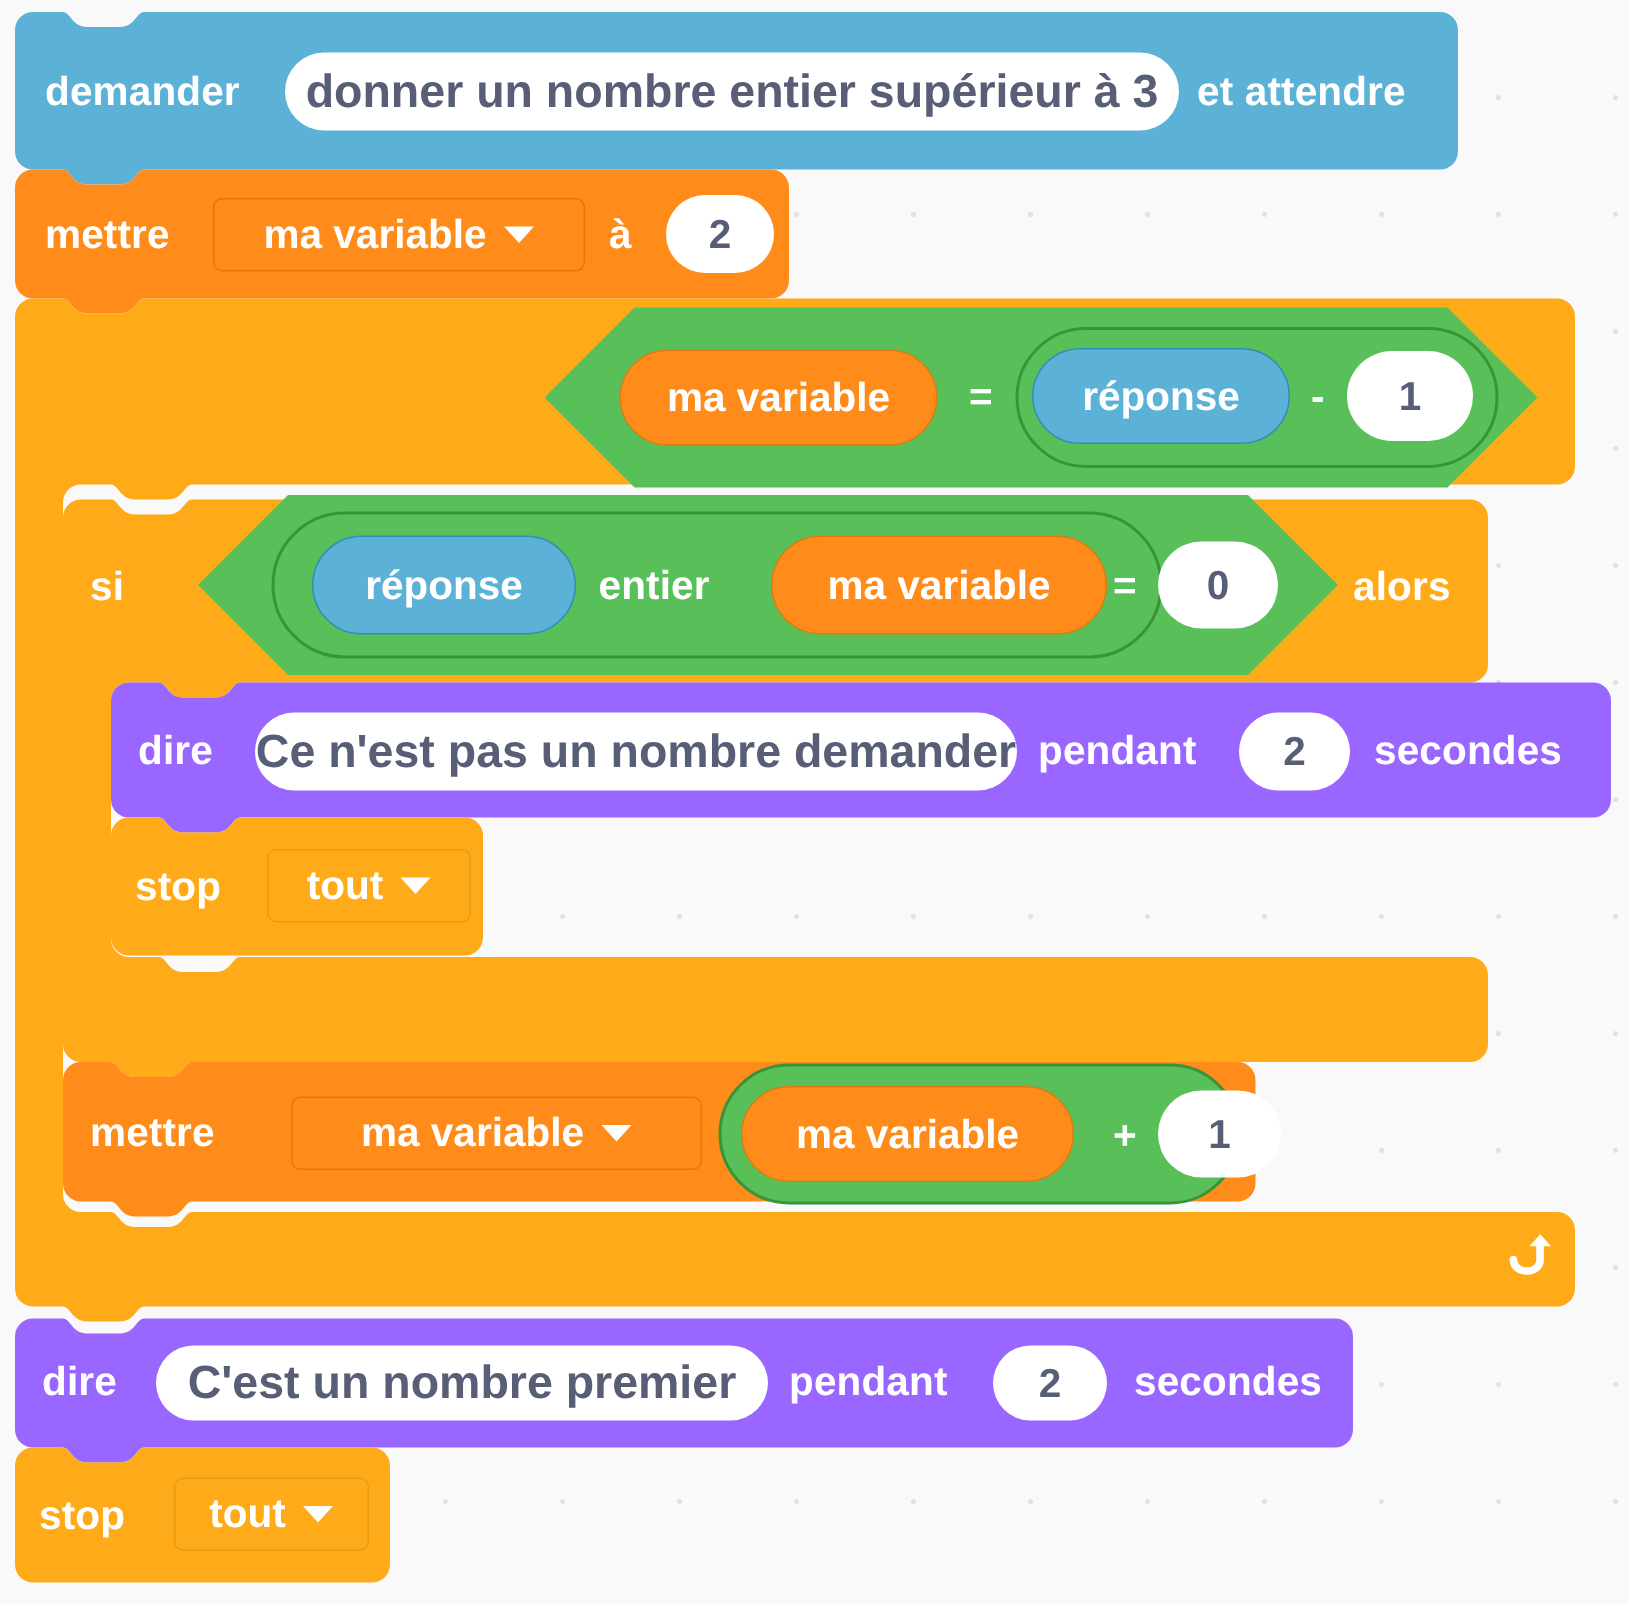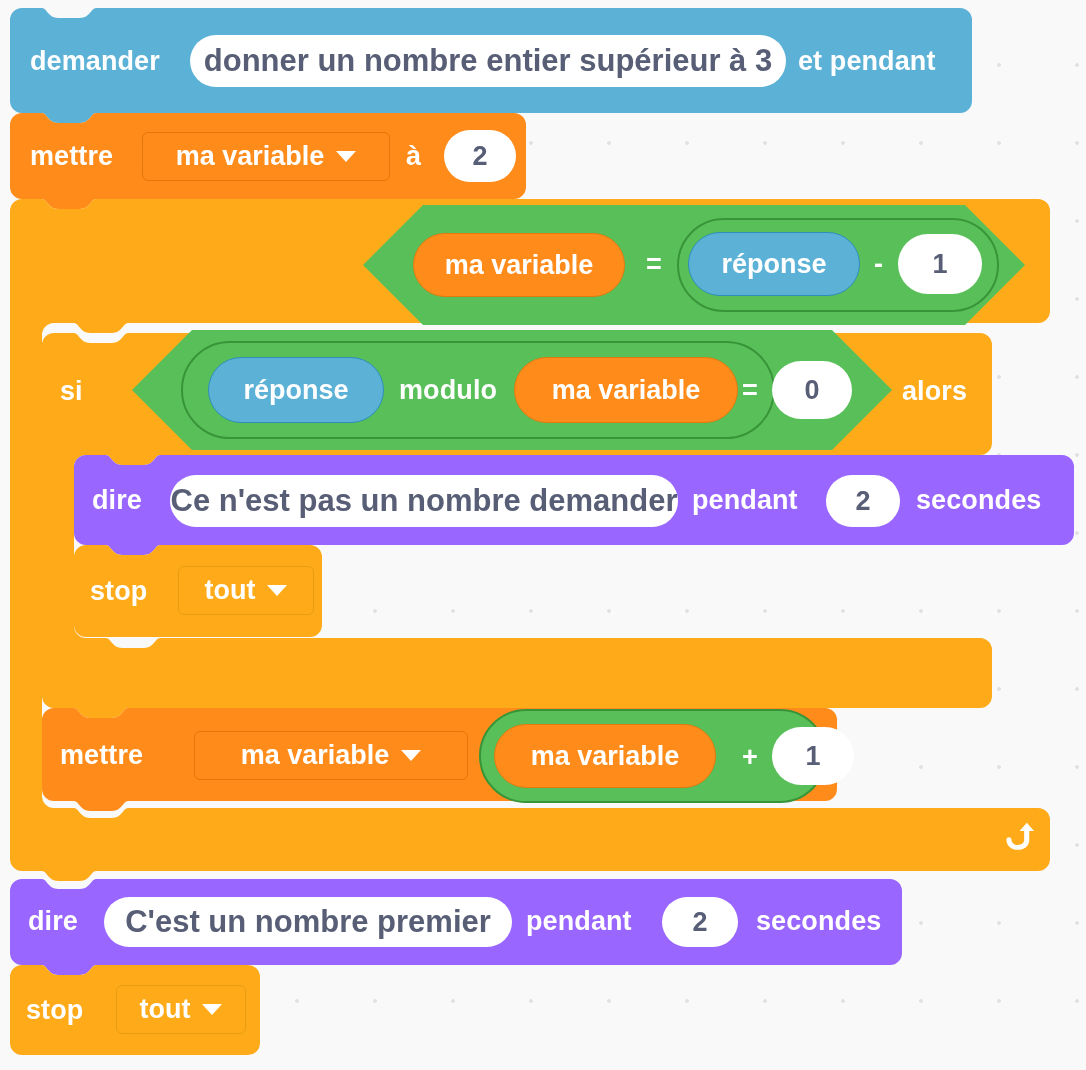--- a/index.html
+++ b/index.html
@@ -145,21 +145,21 @@
   <div class="blk" style="left:10px; top:8px; width:962px; height:105px;">
     <svg width="962" height="112" viewBox="0 0 962 112">
       <path d="M0,12 A12,12 0 0 1 12,0 L28,0 L32,0
                c5,0 6,10 16,10 l22,0 c10,0 11,-10 16,-10
                L950,0 A12,12 0 0 1 962,12 L962,93 A12,12 0 0 1 950,105
                L86,105 c-5,0 -6,10 -16,10 l-22,0 c-10,0 -11,-10 -16,-10
                L12,105 A12,12 0 0 1 0,93 Z" fill="#5cb1d6"></path>
     </svg>
     <span class="lbl" style="left:20px; top:40px;">demander</span>
     <div class="oval-txt" style="left:180px; top:27px; width:596px; height:52px;">donner un nombre entier supérieur à 3</div>
-    <span class="lbl" style="left:788px; top:40px;">et pendant</span>
+    <span class="lbl" style="left:788px; top:40px;">et attendre</span>
   </div>
 
   <div class="blk" style="left:10px; top:113px; width:516px; height:86px;">
     <svg width="516" height="94" viewBox="0 0 516 94">
       <path d="M0,12 A12,12 0 0 1 12,0 L28,0 L32,0
                c5,0 6,10 16,10 l22,0 c10,0 11,-10 16,-10
                L504,0 A12,12 0 0 1 516,12 L516,74 A12,12 0 0 1 504,86
                L86,86 c-5,0 -6,10 -16,10 l-22,0 c-10,0 -11,-10 -16,-10
                L12,86 A12,12 0 0 1 0,74 Z" fill="#ff8c1a"></path>
     </svg>
@@ -225,21 +225,21 @@
     <span class="lbl" style="left:18px; top:45px;">si</span>
 
     <svg width="760" height="120" viewBox="0 0 760 120" style="left:90px; top:-3px;">
       <path d="M60,0 L700,0 L760,60 L700,120 L60,120 L0,60 Z" fill="#59c059"></path>
     </svg>
 
     <svg width="592" height="96" viewBox="0 0 592 96" style="left:140px; top:9px;">
       <rect x="0" y="0" width="592" height="96" rx="48" ry="48" fill="#59c059" stroke="#389438" stroke-width="2"></rect>
     </svg>
     <div class="rep-sense" style="left:166px; top:24px; width:176px; height:66px;">réponse</div>
-    <span class="lbl" style="left:357px; top:44px;">modulo</span>
+    <span class="lbl" style="left:357px; top:44px;">entier</span>
     <div class="rep-var" style="left:472px; top:24px; width:224px; height:66px;">ma variable</div>
     <span class="lbl" style="left:700px; top:44px;">=</span>
     <div class="oval-num" style="left:730px; top:28px; width:80px; height:58px;">0</div>
     <span class="lbl" style="left:860px; top:45px;">alors</span>
   </div>
 
   <div class="blk" style="left:74px; top:455px; width:1000px; height:90px;">
     <svg width="1000" height="98" viewBox="0 0 1000 98">
       <path d="M0,12 A12,12 0 0 1 12,0 L28,0 L32,0
                c5,0 6,10 16,10 l22,0 c10,0 11,-10 16,-10

